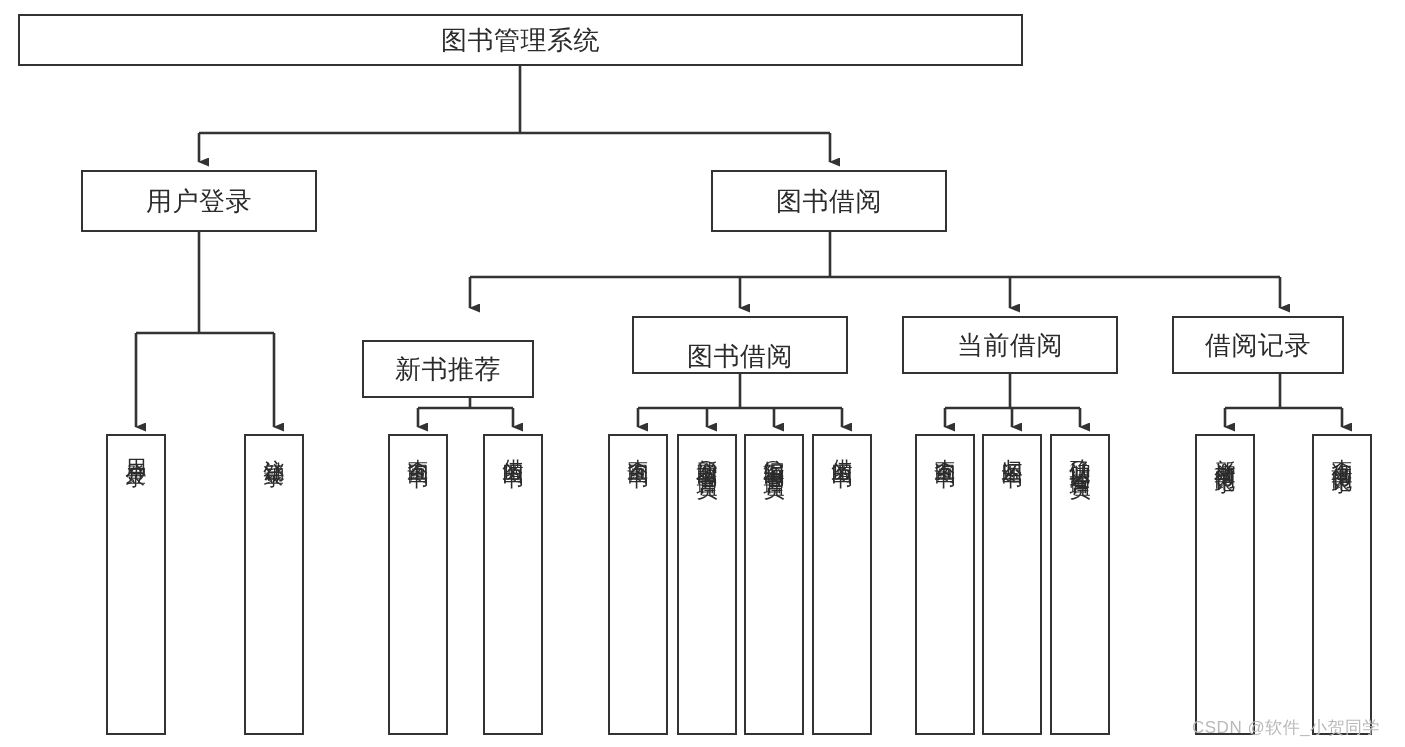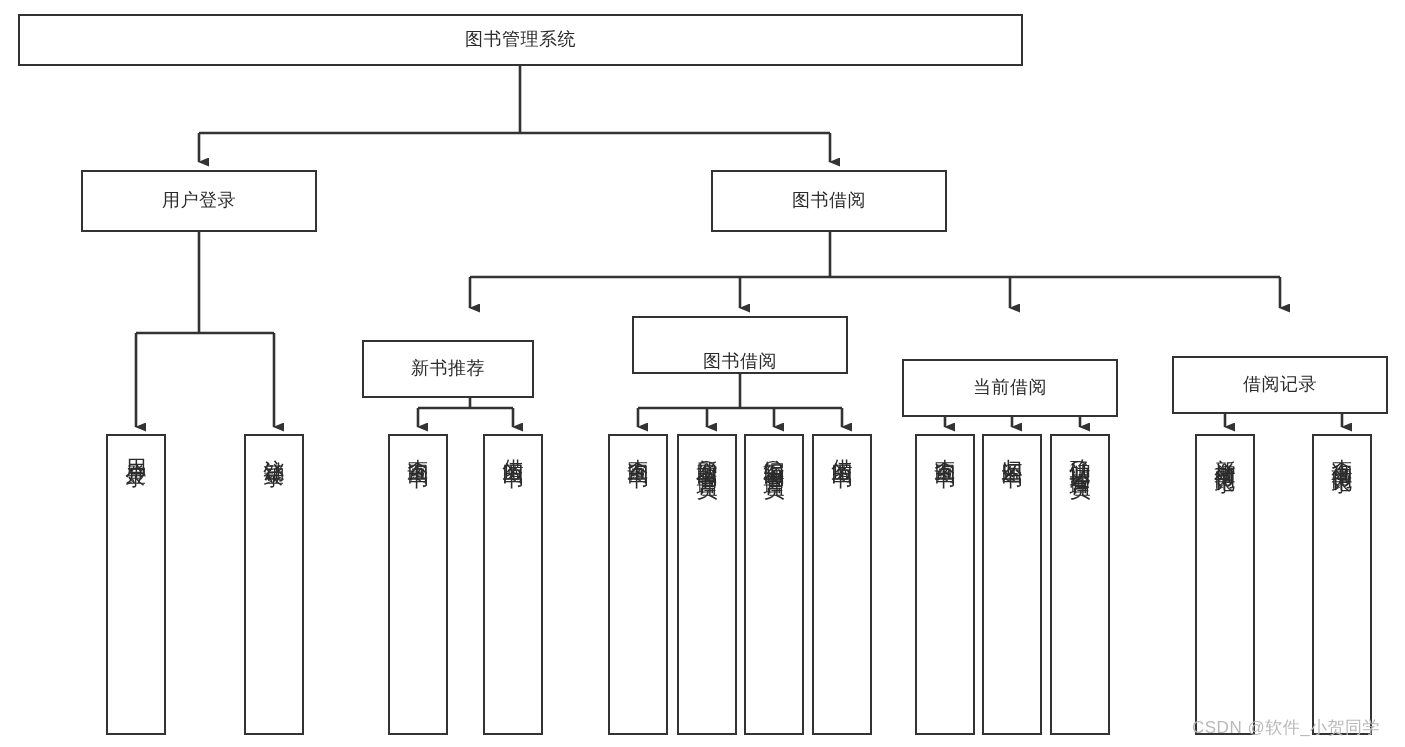--- a/index.html
+++ b/index.html
@@ -29,21 +29,21 @@
     position: absolute;
     box-sizing: border-box;
     background: #ffffff;
     border: 2px solid #333333;
     display: flex;
     align-items: center;
     justify-content: center;
     color: #262626;
   }
   .node-label {
-    font-size: 18px;
+    font-size: 26px;
     line-height: 1.18;
     letter-spacing: 0.5px;
     white-space: nowrap;
     color: #2b2b2b;
   }
   
   .node.vertical {
     align-items: flex-start;
     padding-top: 6px;
   }
@@ -129,24 +129,24 @@
   <div class="node" id="n-l2-1" style="left: 711px; top: 170px; width: 236px; height: 62px;">
     <span class="node-label">图书借阅</span>
   </div>
 
   <div class="node" id="n-l3-0" style="left: 362px; top: 316px; width: 172px; height: 58px; margin-top: 24px;">
     <span class="node-label">新书推荐</span>
   </div>
   <div class="node" id="n-l3-1" style="left: 632px; top: 316px; width: 216px; height: 58px; align-items: flex-end;">
     <span class="node-label">图书借阅</span>
   </div>
-  <div class="node" id="n-l3-2" style="left: 902px; top: 316px; width: 216px; height: 58px; margin-top: 43px;">
+  <div class="node" id="n-l3-2" style="left: 902px; top: 316px; width: 216px; height: 58px;">
     <span class="node-label">当前借阅</span>
   </div>
-  <div class="node" id="n-l3-3" style="left: 1172px; top: 316px; width: 216px; height: 58px; margin-top: 40px;">
+  <div class="node" id="n-l3-3" style="left: 1172px; top: 316px; width: 172px; height: 58px;">
     <span class="node-label">借阅记录</span>
   </div>
 
   <div class="node vertical" id="n-leaf-0" style="left: 106px; top: 434px; width: 60px; height: 301px;">
     <span class="node-label">用户登录</span>
   </div>
   <div class="node vertical" id="n-leaf-1" style="left: 244px; top: 434px; width: 60px; height: 301px;">
     <span class="node-label">注销登录</span>
   </div>
   <div class="node vertical" id="n-leaf-2" style="left: 388px; top: 434px; width: 60px; height: 301px;">

